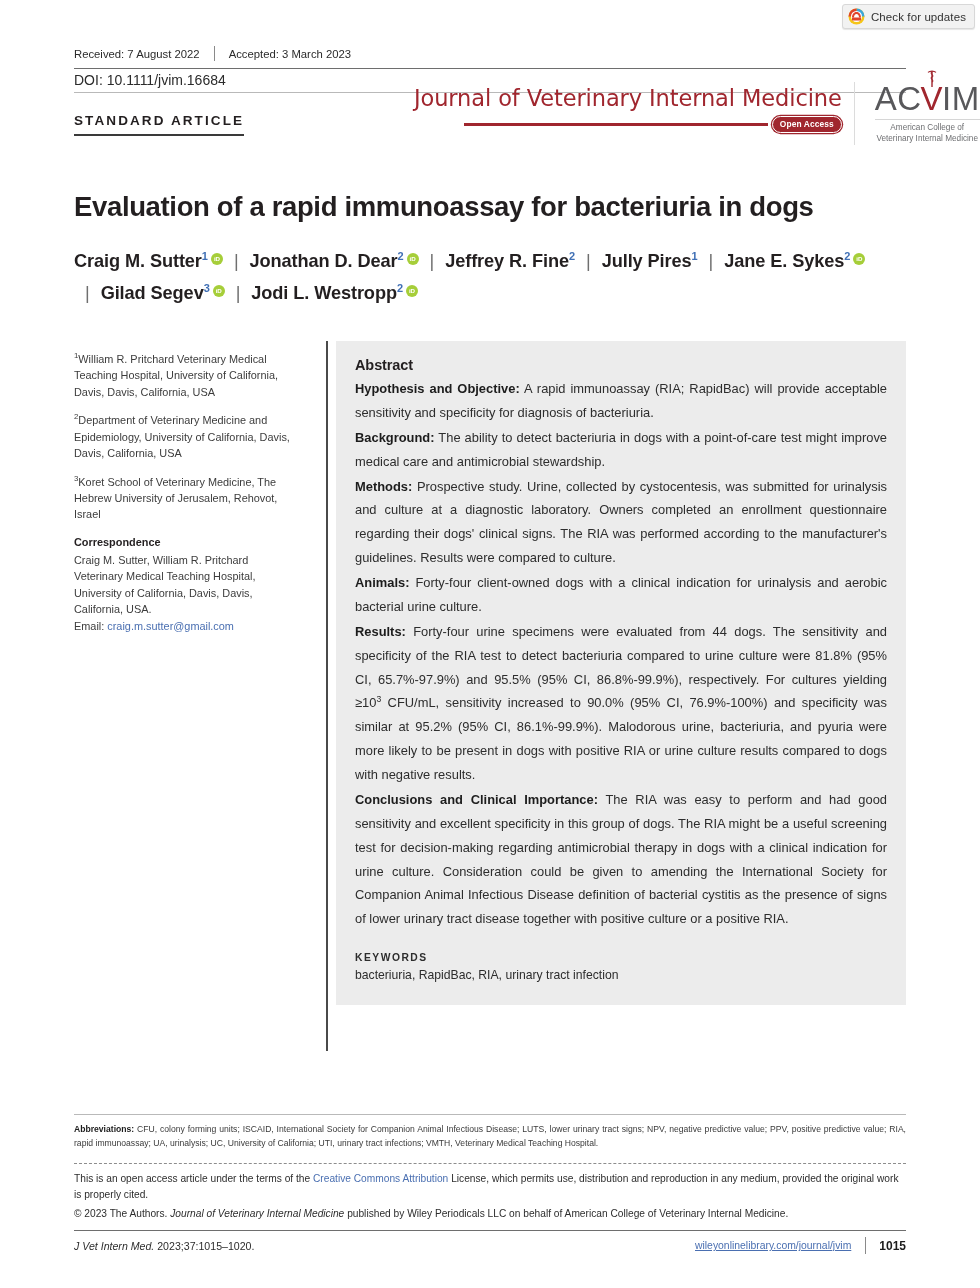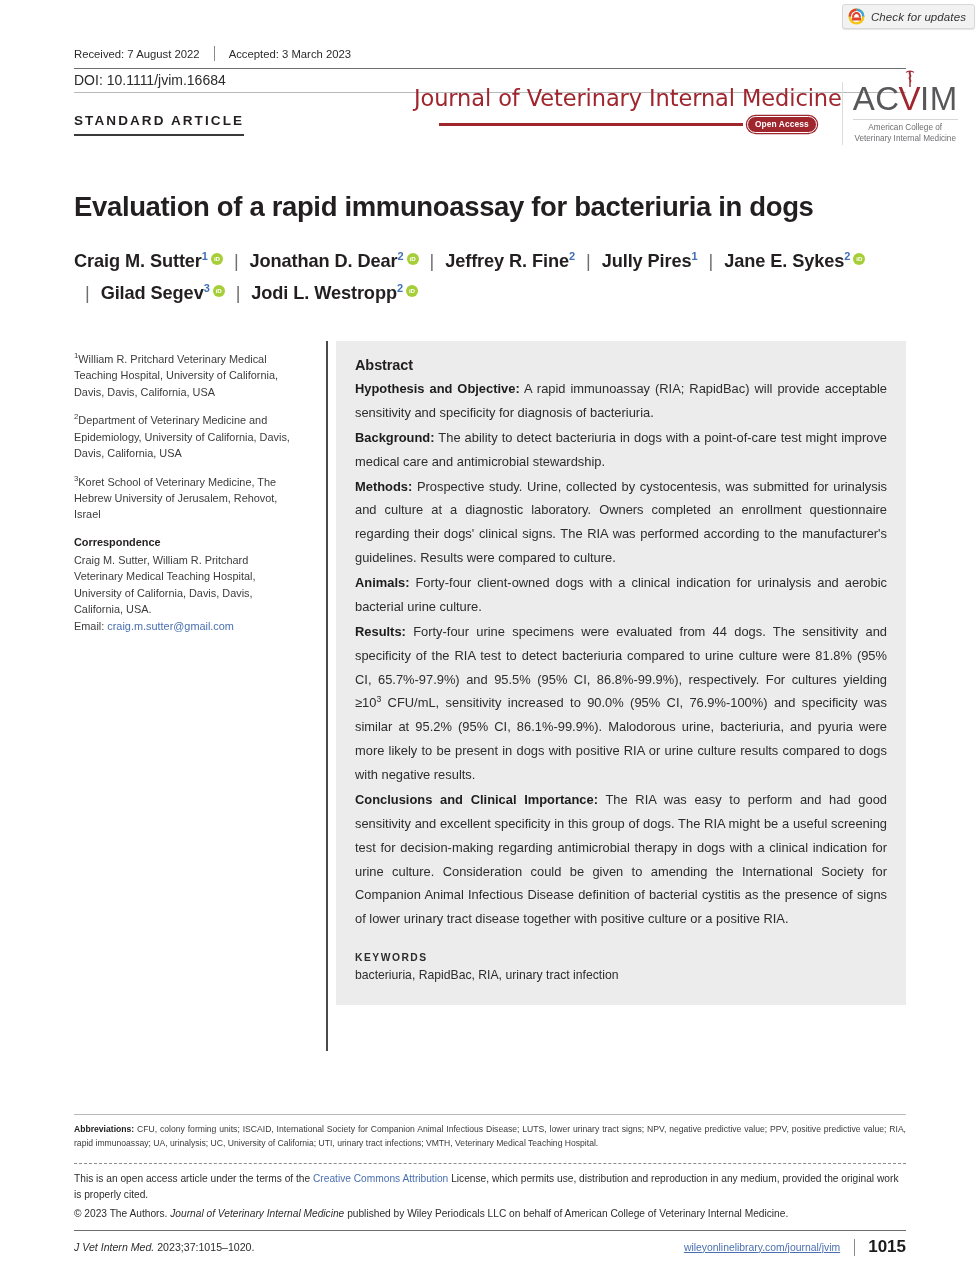--- a/index.html
+++ b/index.html
@@ -19,21 +19,20 @@
   
   .crossmark {
     position: absolute;
     top: 4px; right: 5px;
     display: flex; align-items: center; gap: 6px;
     background: #f2f2f2;
     border: 1px solid #d8d8d8;
     border-radius: 3px;
     padding: 3px 8px 3px 5px;
     box-shadow: 0 1px 1px rgba(0,0,0,.10);
-    font-style: italic;
   }
   .crossmark-label {
     font-size: 11.5px; color: #333;
     letter-spacing: .1px;
     white-space: nowrap;
   }
   .cm-icon { width: 17px; height: 17px; display: block; }
 
   
   .page {
@@ -85,39 +84,40 @@
   .jvim-title {
     font-size: 22.5px;
     color: #a0262e;
     font-weight: 400;
     letter-spacing: -0.1px;
     white-space: nowrap;
     font-family: "DejaVu Sans", sans-serif;
   }
   .jvim-underline-row {
     display: flex; align-items: center;
-    margin-top: 5px; justify-content: center;
+    margin-top: 5px; justify-content: flex-end;
   }
   .jvim-bar {
     height: 2.6px; background: #a0262e; width: 304px;
   }
   .open-access {
     background: #a0262e; color: #fff;
     font-size: 8.4px; font-weight: 700;
     border-radius: 9px;
     padding: 2px 7px 2.5px 7px;
     margin-left: 4px;
     white-space: nowrap;
     letter-spacing: .1px;
     border: 1.5px solid #fff;
     box-shadow: 0 0 0 1.2px #a0262e;
   }
   .acvim {
+    margin-left: 12px;
     border-left: 1px solid #dcdcdc;
-    padding-left: 10px;
+    padding-left: 20px;
     text-align: center;
     position: relative;
   }
   .acvim-mark {
     font-size: 33px; font-weight: 400;
     color: #58585b;
     letter-spacing: .5px;
     line-height: 1;
     position: relative;
     font-family: "Liberation Sans", sans-serif;
@@ -307,21 +307,21 @@
   .footer-cite .plain { font-style: normal; }
   .footer-right {
     margin-left: auto;
     display: flex; align-items: center;
   }
   .footer-url { color: #4a6fb1; font-size: 10.4px; }
   .footer-div {
     width: 1px; height: 17px; background: #8a8a8a;
     margin: 0 13px 0 14px;
   }
-  .footer-page { font-weight: 700; font-size: 17px; color: #1c1c1c; }
+  .footer-page { font-weight: 700; font-size: 12px; color: #1c1c1c; }
 </style>
 </head>
 <body>
 
 <div class="crossmark">
   <svg class="cm-icon" viewBox="0 0 34 34">
     <circle cx="17" cy="17" r="16" fill="#f5c518"></circle>
     <path d="M17 1 A16 16 0 0 1 33 17 L17 17 Z" fill="#3aa7dc"></path>
     <path d="M1 17 A16 16 0 0 1 17 1 L17 17 Z" fill="#e0452c"></path>
     <circle cx="17" cy="17" r="11" fill="#ffffff"></circle>

